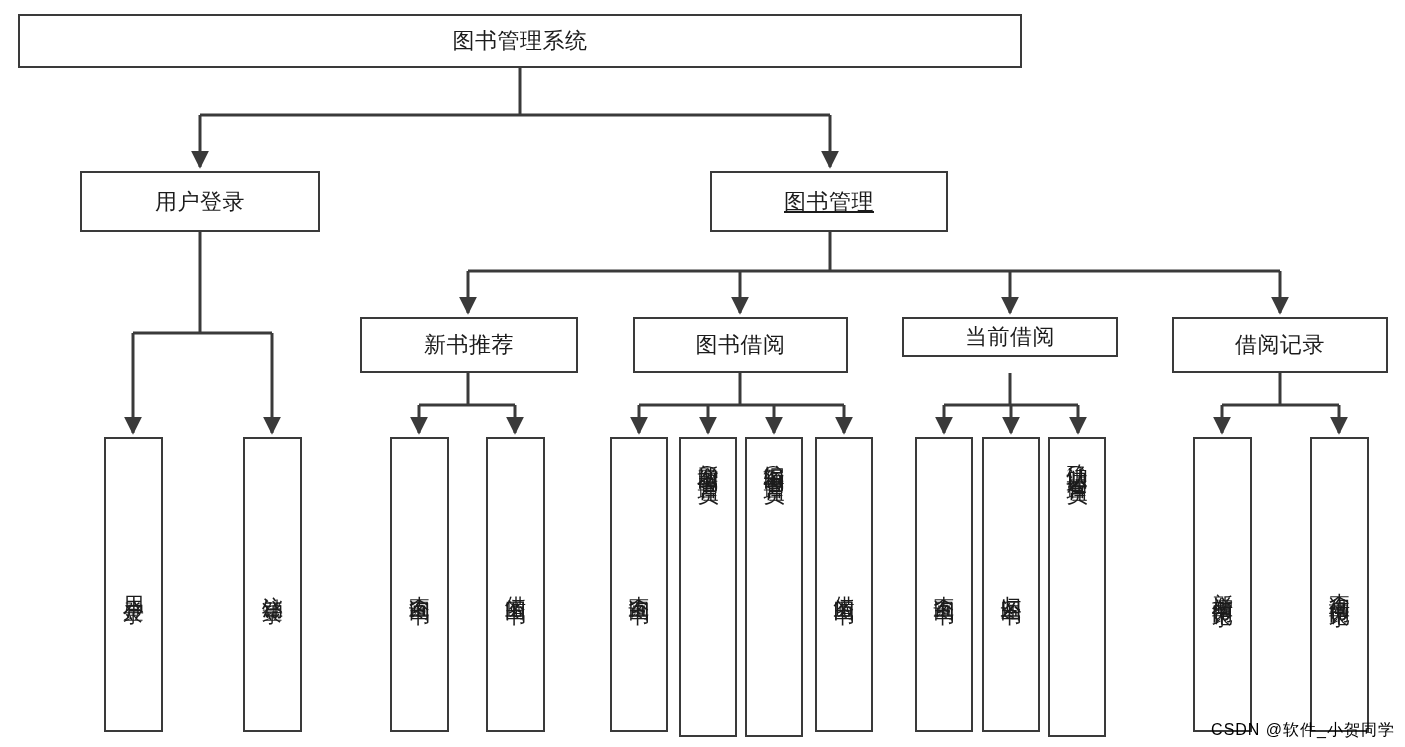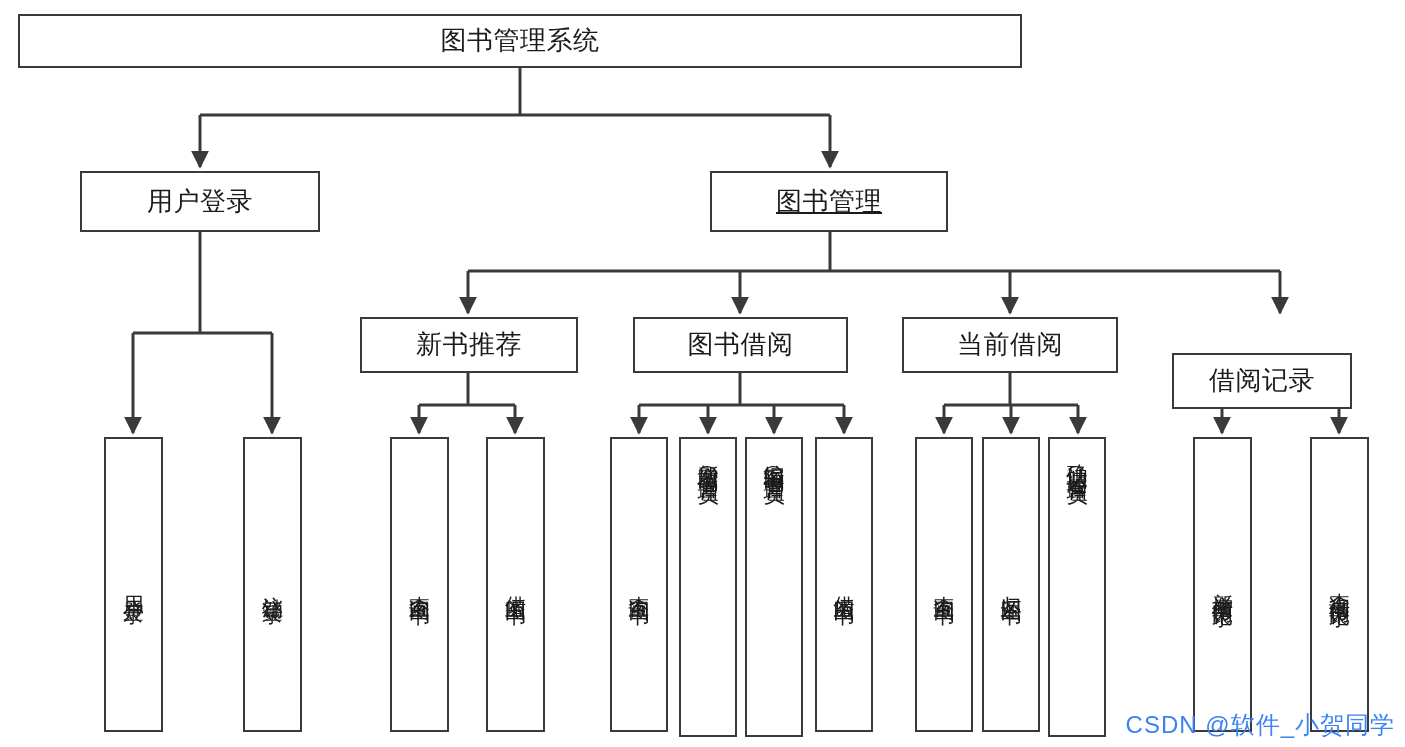--- a/index.html
+++ b/index.html
@@ -21,21 +21,21 @@
     position: absolute;
     box-sizing: border-box;
     background: #ffffff;
     border: 2px solid #3a3a3a;
     display: flex;
     align-items: center;
     justify-content: center;
     color: #1b1b1b;
   }
   .node-label {
-    font-size: 26px;
+    font-size: 22px;
     line-height: 1.15;
     letter-spacing: 0.5px;
     white-space: nowrap;
     color: #1b1b1b;
   }
   
   .node.vertical .node-label {
     writing-mode: vertical-rl;
     text-orientation: upright;
     letter-spacing: 3px;
@@ -56,22 +56,22 @@
     left: 0;
     top: 0;
     width: 1405px;
     height: 747px;
     pointer-events: none;
   }
   .watermark {
     position: absolute;
     right: 10px;
     bottom: 6px;
-    font-size: 24px;
-    color: #3b82f6;
+    font-size: 16px;
+    color: #000000;
     letter-spacing: 1px;
     white-space: nowrap;
     text-align: right;
   }
 </style>
 </head>
 <body>
 
 <div id="canvas">
 
@@ -137,24 +137,24 @@
   <div class="node" style="left:710px; top:171px; width:238px; height:61px;text-decoration:underline;">
     <span class="node-label">图书管理</span>
   </div>
 
   <div class="node" style="left:360px; top:317px; width:218px; height:56px;text-align:center;">
     <span class="node-label">新书推荐</span>
   </div>
   <div class="node" style="left:633px; top:317px; width:215px; height:56px;">
     <span class="node-label">图书借阅</span>
   </div>
-  <div class="node" style="left:902px; top:317px; width:216px; height:56px;">
+  <div class="node" style="left:902px; top:317px; width:216px; height:40px;">
     <span class="node-label">当前借阅</span>
   </div>
-  <div class="node" style="left:1172px; top:317px; width:180px; height:56px;margin-top:36px;">
+  <div class="node" style="left:1172px; top:317px; width:216px; height:56px;">
     <span class="node-label">借阅记录</span>
   </div>
 
   <div class="node vertical mid" style="left:104px; top:437px; width:59px; height:295px;">
     <span class="node-label">用户登录</span>
   </div>
   <div class="node vertical mid" style="left:243px; top:437px; width:59px; height:295px;">
     <span class="node-label">注销登录</span>
   </div>
 

